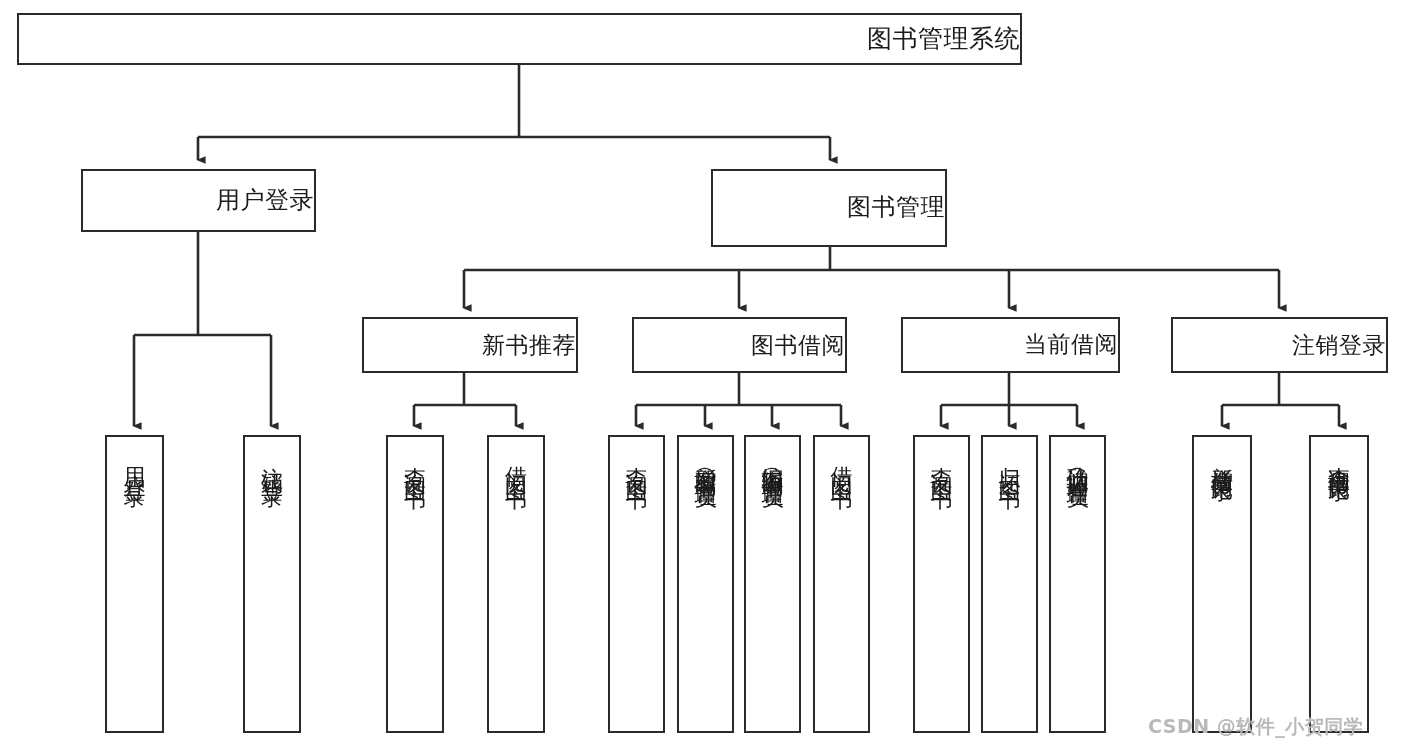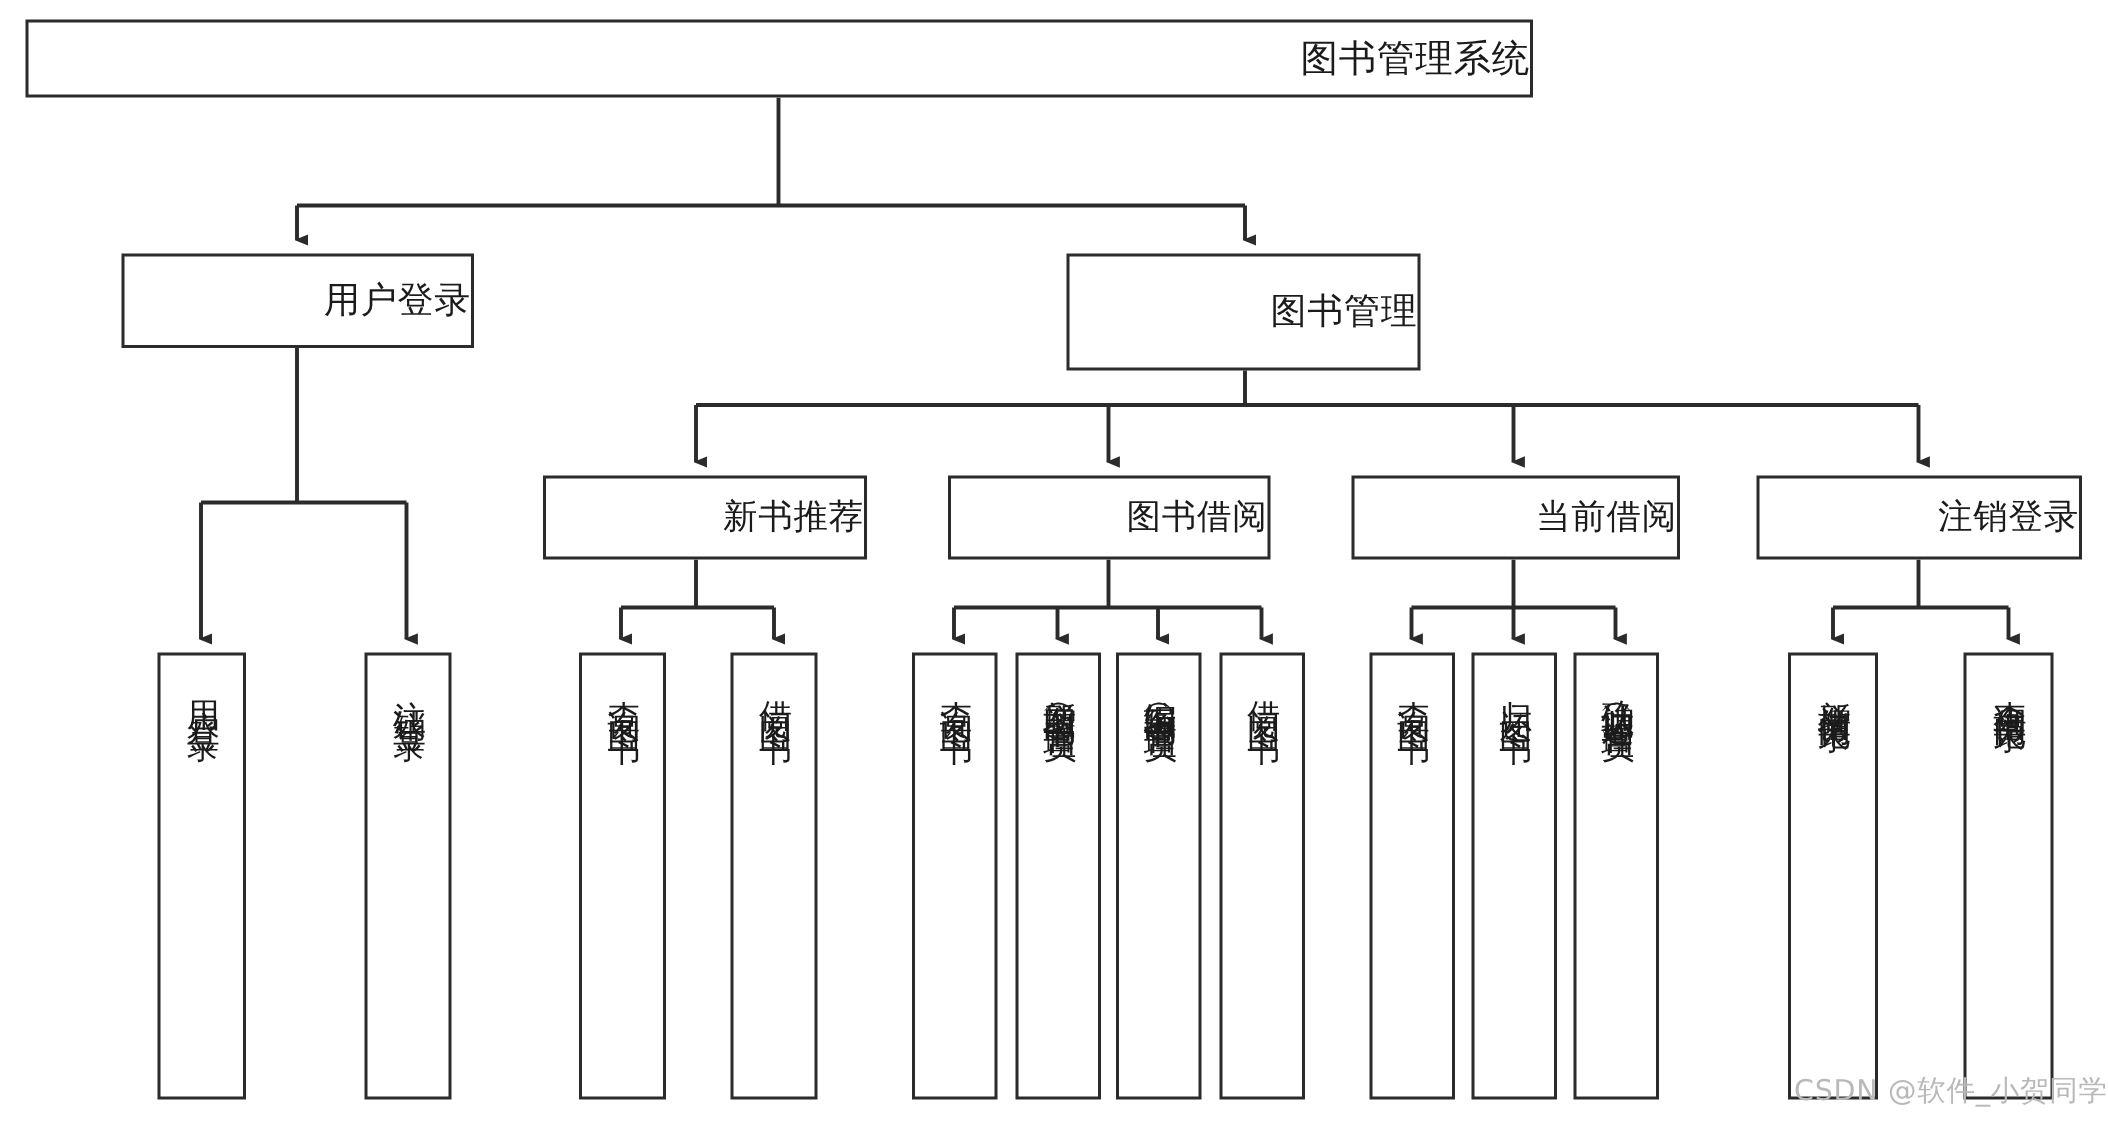--- a/index.html
+++ b/index.html
@@ -192,15 +192,15 @@
     <span class="node-label">确认归还（管理员）</span>
   </div>
 
   <div class="node v-node tall-label" style="left:1192px; top:435px; width:60px; height:298px;">
     <span class="node-label">新增借阅记录</span>
   </div>
   <div class="node v-node tall-label" style="left:1309px; top:435px; width:60px; height:298px;">
     <span class="node-label">查询借阅记录</span>
   </div>
 
-  <div class="watermark" style="left:1196px; top:714px;">CSDN @软件_小贺同学</div>
+  <div class="watermark" style="left:1148px; top:714px;font-weight:bold;">CSDN @软件_小贺同学</div>
 
 </div>
 
 </body></html>

